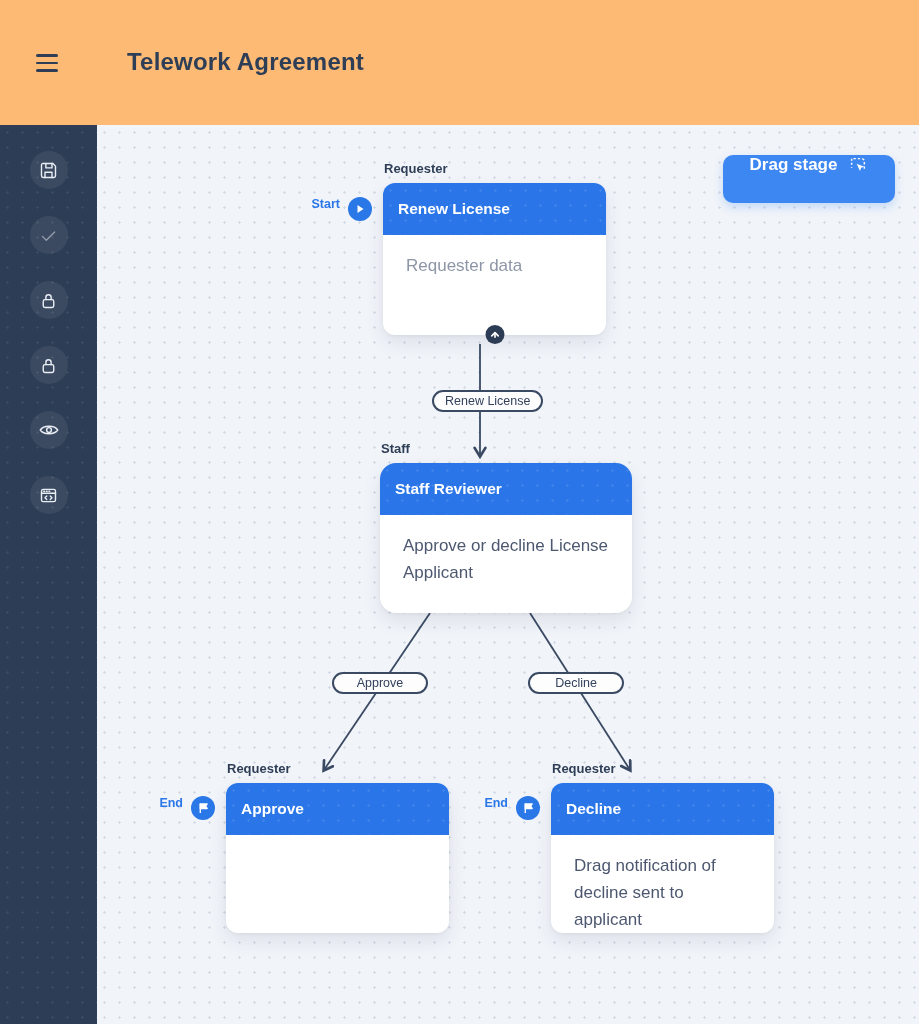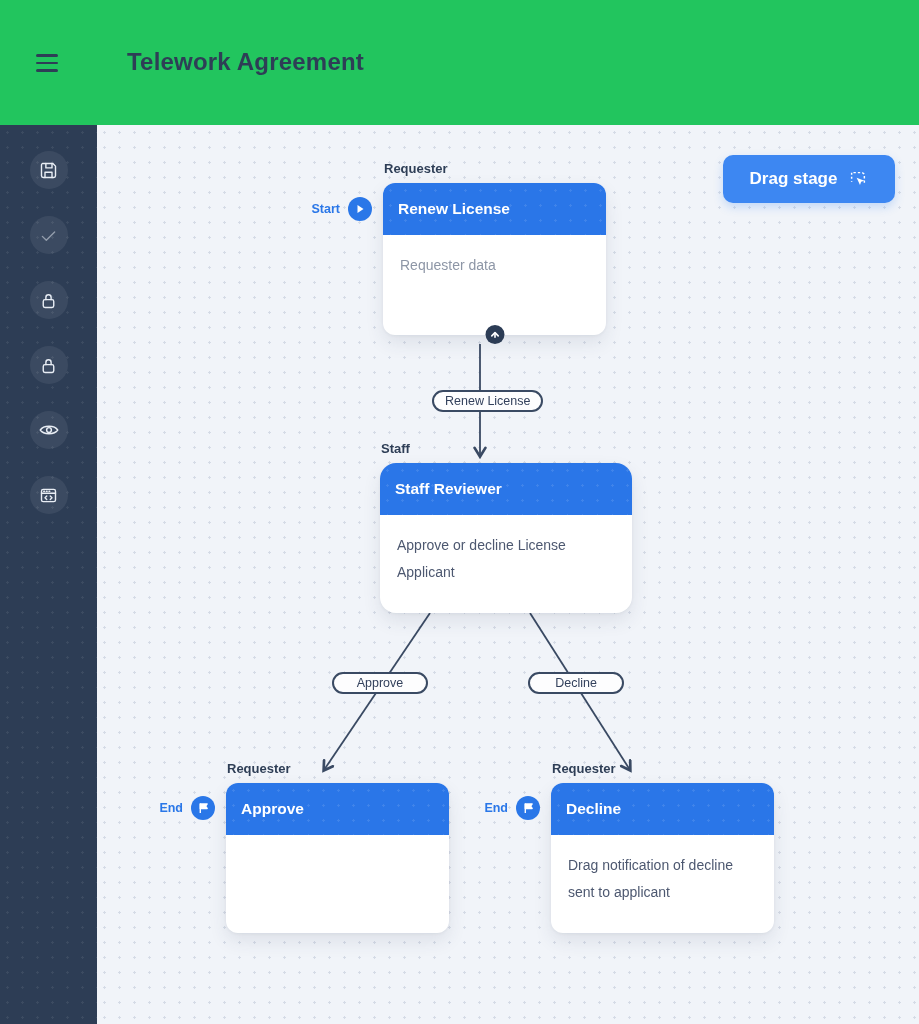--- a/index.html
+++ b/index.html
@@ -1,20 +1,20 @@
 <!DOCTYPE html>
 <html><head>
 <meta charset="utf-8">
 <style>
   * { margin:0; padding:0; box-sizing:border-box; }
   html,body { width:919px; height:1024px; overflow:hidden;
     font-family:"Liberation Sans", sans-serif; background:#ffffff; }
 
   
-  .header { position:absolute; left:0; top:0; width:919px; height:125px; background:#22c55e; z-index:5; }
+  .header { position:absolute; left:0; top:0; width:919px; height:125px; background:#fdba74; z-index:5; }
   .hamburger { position:absolute; left:36px; top:54px; width:22px; height:18px;
     display:flex; flex-direction:column; justify-content:space-between; cursor:pointer; }
   .hamburger span { display:block; width:22px; height:2.6px; background:#2e3e56; border-radius:2px; }
   .page-title { position:absolute; left:127px; top:48px; font-size:24px; font-weight:700;
     color:#2e3e56; letter-spacing:.2px; }
 
   
   .sidebar { position:absolute; left:0; top:125px; width:97px; height:899px; background:#2d3d55;
     background-image:radial-gradient(rgba(255,255,255,0.07) 1px, transparent 1.2px);
     background-size:15px 15px; z-index:4; display:flex; flex-direction:column; align-items:center;
@@ -29,39 +29,39 @@
   .canvas { position:absolute; left:97px; top:125px; width:822px; height:899px;
     background-color:#f1f4f9;
     background-image:radial-gradient(#d5dbe6 1.1px, transparent 1.3px);
     background-size:15px 15px; }
 
   .edges-svg { position:absolute; left:0; top:0; width:822px; height:899px; z-index:1; }
 
   
   .drag-stage { position:absolute; left:626px; top:30px; width:172px; height:48px;
     background:#3d87f2; color:#ffffff; border:none; border-radius:10px; font-size:17px;
-    font-weight:600; font-family:"Liberation Sans",sans-serif; display:flex; align-items:center;
+    font-weight:600; font-family:"Liberation Sans",sans-serif; display:flex; align-items:flex-start;
     justify-content:center; gap:11px; cursor:grab; z-index:6;
     box-shadow:0 4px 10px rgba(61,135,242,0.25); }
 
   
   .node { position:absolute; z-index:3;margin-left:12px; }
   .node-role { position:absolute; left:1px; top:-22px; font-size:13px; font-weight:700; color:#2e3e56; }
   .card { border-radius:12px; background:#ffffff; overflow:hidden;
     box-shadow:0 8px 18px rgba(45,61,85,0.10), 0 1px 3px rgba(45,61,85,0.06); cursor:grab; }
   .card-header { height:52px; background:#2a76e8;
     background-image:radial-gradient(rgba(255,255,255,0.10) 1px, transparent 1.2px);
     background-size:15px 15px;
     color:#ffffff; font-size:15.5px; font-weight:700; display:flex; align-items:center;
     padding:0 15px; }
-  .card-body { padding:17px 17px; font-size:14px; line-height:27px; color:#4d5870; }
+  .card-body { padding:17px 23px; font-size:17px; line-height:27px; color:#4d5870; }
   .card-body.muted { color:#8d96a6; }
 
   
-  .badge { position:absolute; right:calc(100% + 11px); display:flex; align-items:center; gap:8px; }
+  .badge { position:absolute; right:calc(100% + 11px); display:flex; gap:8px; }
   .badge-label { font-size:12.5px; font-weight:700; color:#2a77e8; white-space:nowrap; }
   .badge-circle { width:24px; height:24px; border-radius:50%; background:#2a77e8;
     display:flex; align-items:center; justify-content:center; flex:0 0 auto; }
 
   
   .port { position:absolute; left:50%; bottom:-9px; transform:translateX(-50%); width:19px; height:19px;
     border-radius:50%; background:#2c3c55; display:flex; align-items:center; justify-content:center;
     z-index:4; cursor:crosshair; }
 
   

